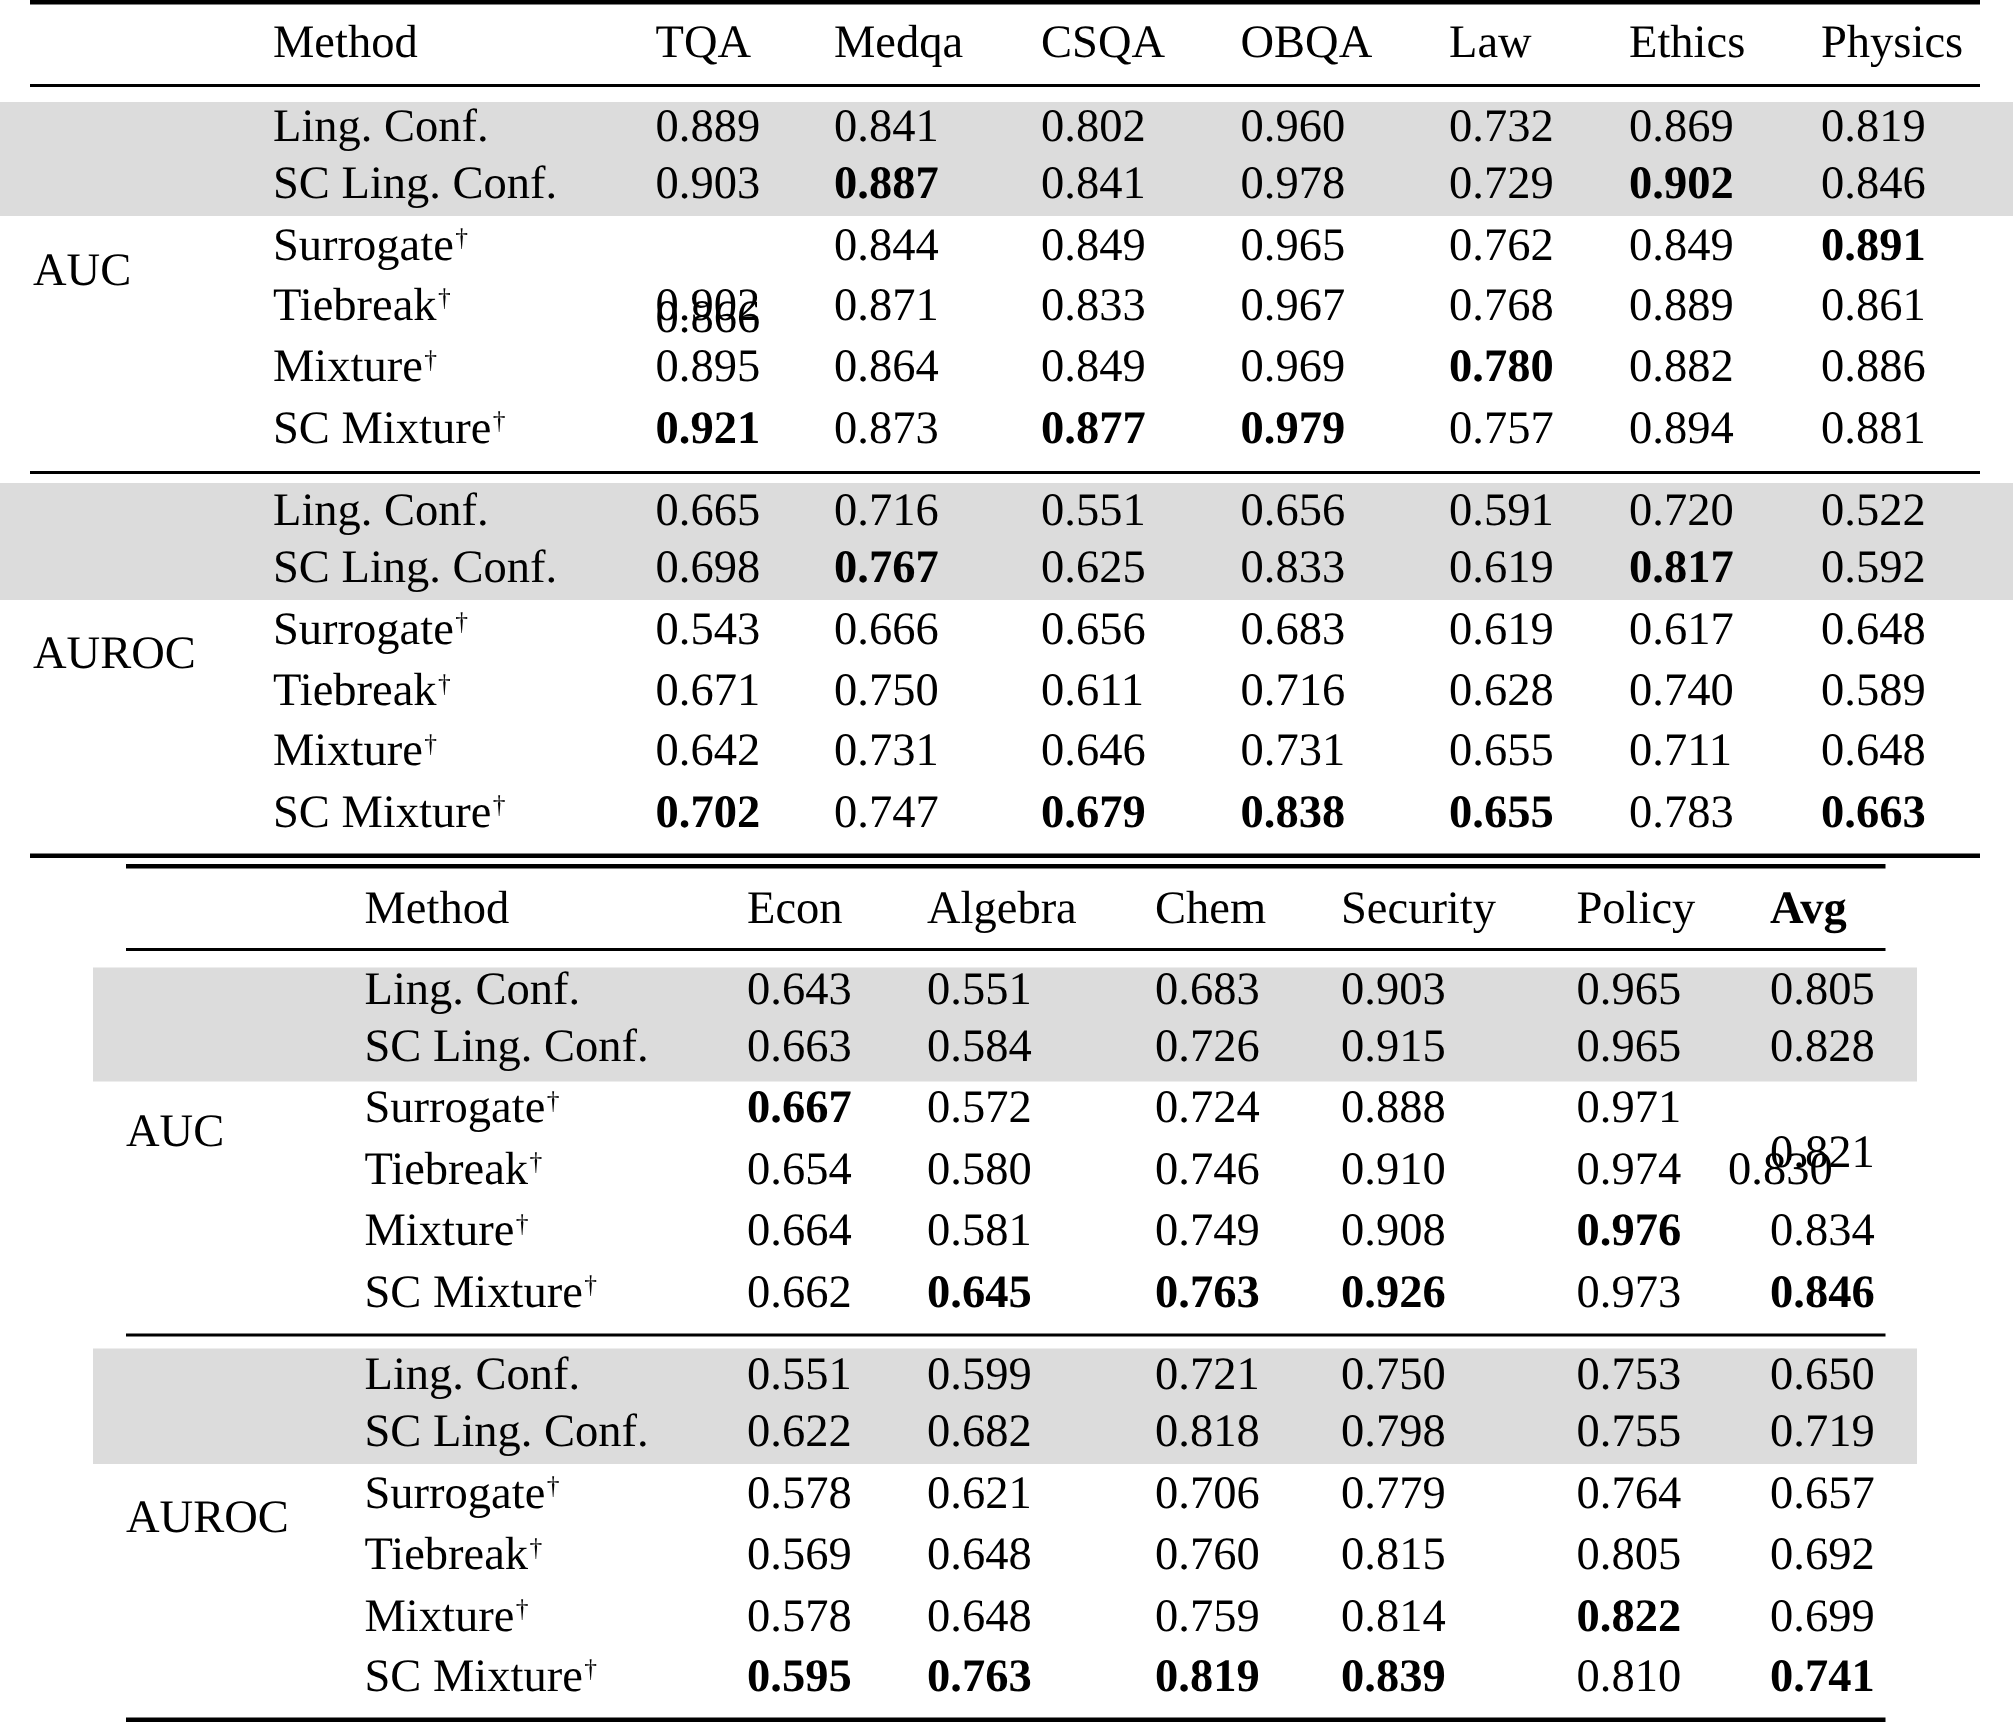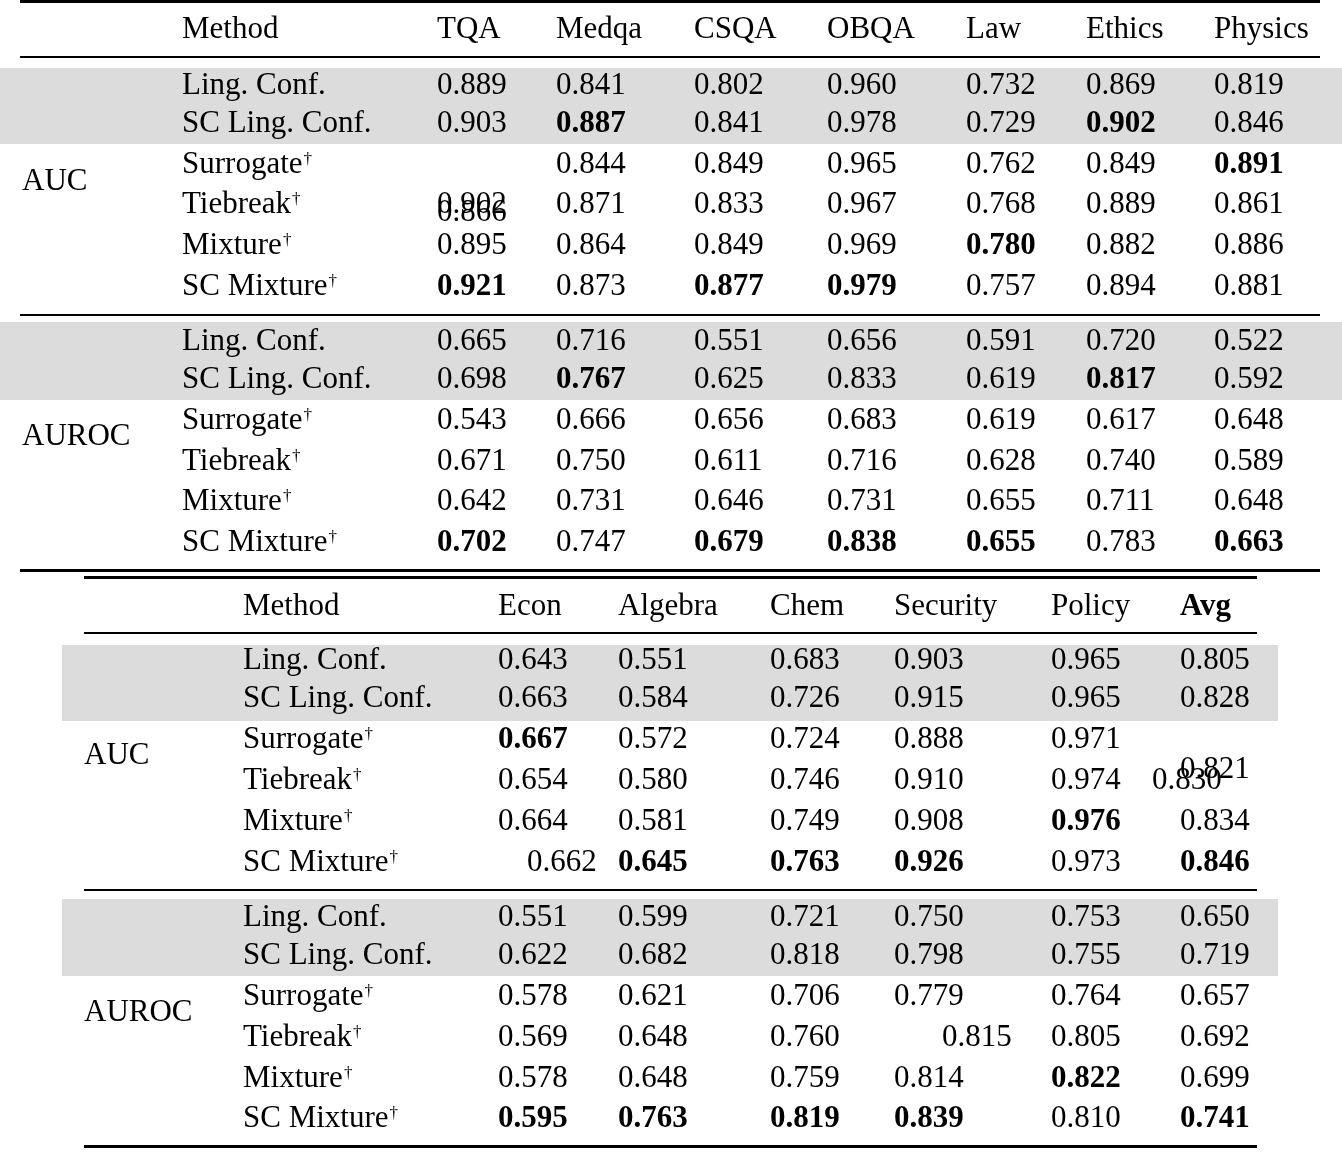--- a/index.html
+++ b/index.html
@@ -210,21 +210,21 @@
         <span class="cell" style="left: 243px; top: 820px;"><span>Mixture</span><sup>†</sup></span>
         <span class="cell" style="left: 498px; top: 820px;">0.664</span>
         <span class="cell" style="left: 618px; top: 820px;">0.581</span>
         <span class="cell" style="left: 770px; top: 820px;">0.749</span>
         <span class="cell" style="left: 894px; top: 820px;">0.908</span>
         <span class="cell b" style="left: 1051px; top: 820px;">0.976</span>
         <span class="cell" style="left: 1180px; top: 820px;">0.834</span>
       </div>
       <div>
         <span class="cell" style="left: 243px; top: 861px;"><span>SC Mixture</span><sup>†</sup></span>
-        <span class="cell" style="left: 498px; top: 861px; margin-left: 29px;">0.662</span>
+        <span class="cell" style="left: 498px; top: 861px;">0.662</span>
         <span class="cell b" style="left: 618px; top: 861px;">0.645</span>
         <span class="cell b" style="left: 770px; top: 861px;">0.763</span>
         <span class="cell b" style="left: 894px; top: 861px;">0.926</span>
         <span class="cell" style="left: 1051px; top: 861px;">0.973</span>
         <span class="cell b" style="left: 1180px; top: 861px;">0.846</span>
       </div>
       <span class="cell metric" style="left: 84px; top: 1011px;">AUROC</span>
       <div>
         <span class="cell" style="left: 243px; top: 916px;"><span>Ling. Conf.</span></span>
         <span class="cell" style="left: 498px; top: 916px;">0.551</span>
@@ -250,21 +250,21 @@
         <span class="cell" style="left: 770px; top: 995px;">0.706</span>
         <span class="cell" style="left: 894px; top: 995px;">0.779</span>
         <span class="cell" style="left: 1051px; top: 995px;">0.764</span>
         <span class="cell" style="left: 1180px; top: 995px;">0.657</span>
       </div>
       <div>
         <span class="cell" style="left: 243px; top: 1036px;"><span>Tiebreak</span><sup>†</sup></span>
         <span class="cell" style="left: 498px; top: 1036px;">0.569</span>
         <span class="cell" style="left: 618px; top: 1036px;">0.648</span>
         <span class="cell" style="left: 770px; top: 1036px;">0.760</span>
-        <span class="cell" style="left: 894px; top: 1036px; margin-left: 48px;">0.815</span>
+        <span class="cell" style="left: 894px; top: 1036px;">0.815</span>
         <span class="cell" style="left: 1051px; top: 1036px;">0.805</span>
         <span class="cell" style="left: 1180px; top: 1036px;">0.692</span>
       </div>
       <div>
         <span class="cell" style="left: 243px; top: 1077px;"><span>Mixture</span><sup>†</sup></span>
         <span class="cell" style="left: 498px; top: 1077px;">0.578</span>
         <span class="cell" style="left: 618px; top: 1077px;">0.648</span>
         <span class="cell" style="left: 770px; top: 1077px; text-align: right;">0.759</span>
         <span class="cell" style="left: 894px; top: 1077px;">0.814</span>
         <span class="cell b" style="left: 1051px; top: 1077px;">0.822</span>

